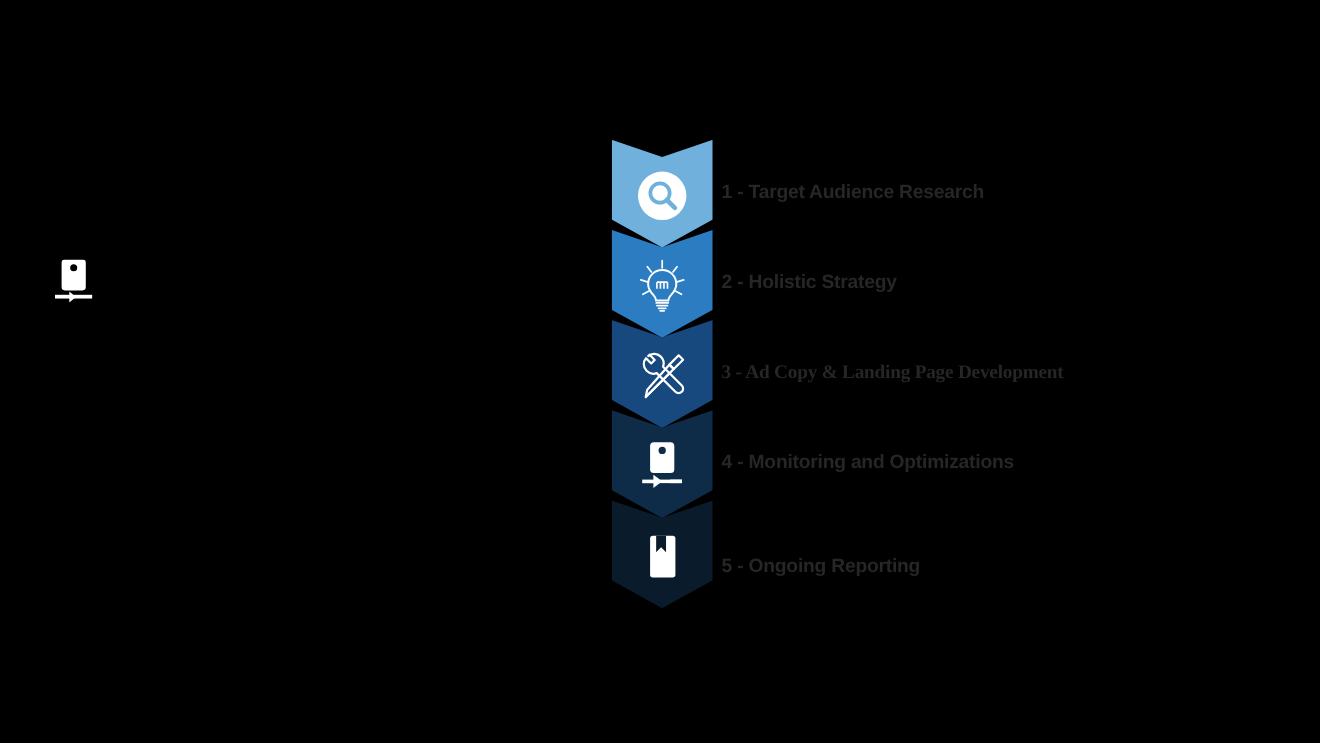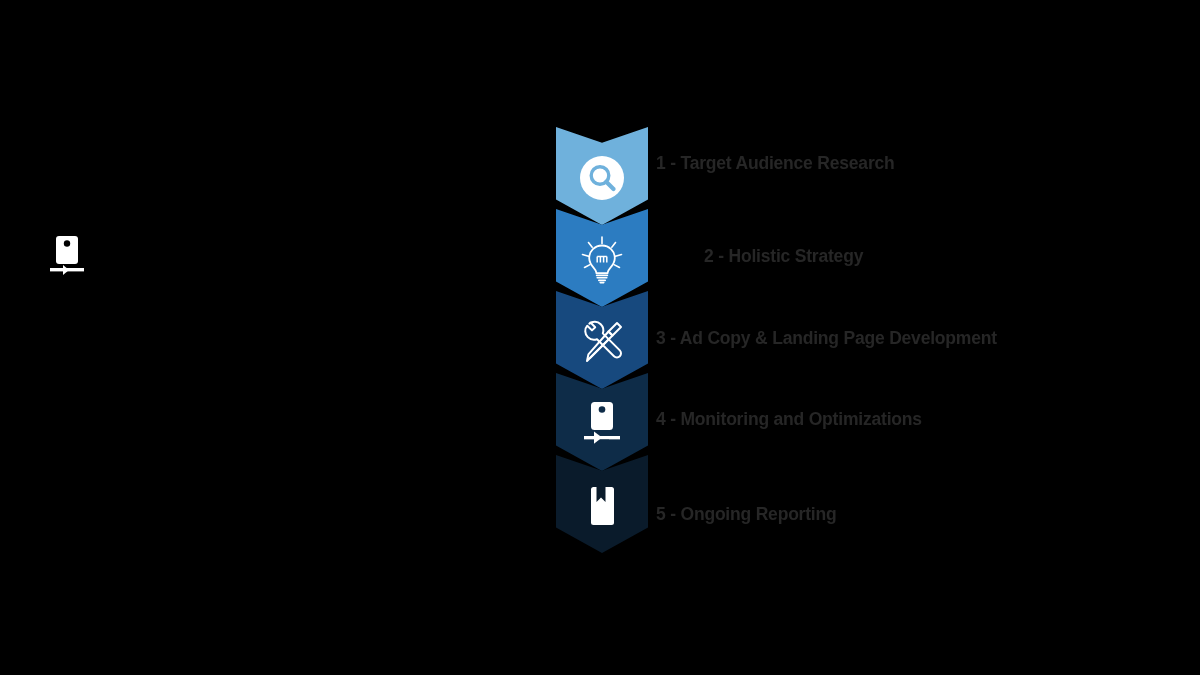--- a/index.html
+++ b/index.html
@@ -167,17 +167,17 @@
         <svg viewBox="0 0 52 52" width="52" height="52" aria-hidden="true">
           <rect x="15" y="7" width="23" height="38" rx="2.5" ry="2.5" fill="#FFFFFF"></rect>
           <polygon points="20.5,7 29.5,7 29.5,22 25,17.6 20.5,22" fill="#0A1B2B"></polygon>
         </svg>
       </div>
     </div>
   </div>
 
 </div>
 
-<div class="step-label" style="top: 155px; color: rgb(38, 38, 38);">1 - Target Audience Research</div>
-<div class="step-label" style="top: 248px; color: rgb(38, 38, 38); margin-left: 48px;">2 - Holistic Strategy</div>
-<div class="step-label" style="top: 330px; color: rgb(38, 38, 38);">3 - Ad Copy &amp; Landing Page Development</div>
+<div class="step-label" style="top: 166px; color: rgb(38, 38, 38);">1 - Target Audience Research</div>
+<div class="step-label" style="top: 248px; color: rgb(38, 38, 38);">2 - Holistic Strategy</div>
+<div class="step-label" style="top: 330px; color: rgb(38, 38, 38); font-family: Liberation Serif, serif;">3 - Ad Copy &amp; Landing Page Development</div>
 <div class="step-label" style="top: 411px; color: rgb(38, 38, 38); text-align: right;">4 - Monitoring and Optimizations</div>
 <div class="step-label" style="top: 506px; color: rgb(38, 38, 38);">5 - Ongoing Reporting</div>
 
 </body></html>

